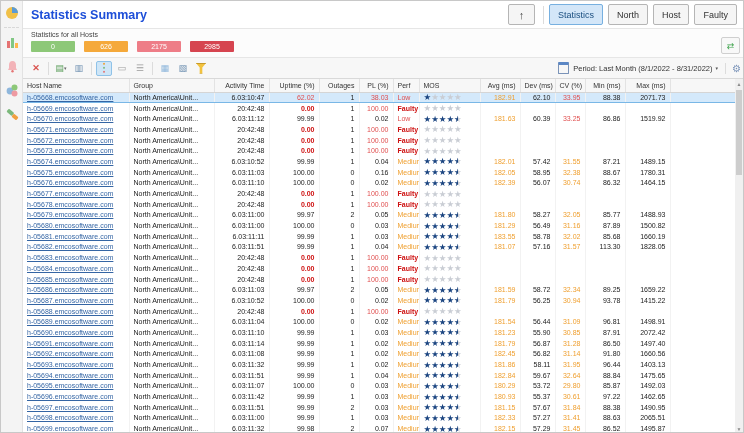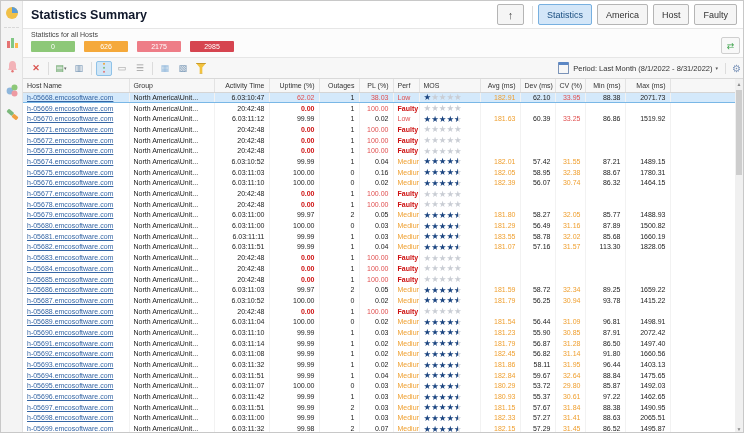--- a/index.html
+++ b/index.html
@@ -3,21 +3,21 @@
 <meta charset="utf-8">
 <style>
   html,body{margin:0;padding:0;background:#fff;font-family:"Liberation Sans",sans-serif;}
   .app{position:relative;width:744px;height:433px;overflow:hidden;border:1px solid #c8c8c8;box-sizing:border-box;background:#fff;}
   
   .sidebar{position:absolute;left:0;top:0;width:22px;height:433px;background:#f4f4f4;border-right:1px solid #e2e2e2;box-sizing:border-box;}
   .side-ic{width:22px;height:24px;display:flex;align-items:center;justify-content:center;cursor:pointer;}
   .side-sep{border-top:1px dashed #d8d8d8;margin:2px 3px;}
   
   .titlerow{position:absolute;left:22px;top:0;width:722px;height:28px;background:#fff;border-bottom:1px solid #e6e6e6;box-sizing:border-box;display:flex;align-items:center;padding:0 8px;}
-  .title{font-size:12.5px;font-weight:bold;color:#0f172a;flex:0 0 auto;}
+  .title{font-size:12.5px;font-weight:bold;color:#1d4ed8;flex:0 0 auto;}
   .spacer{flex:1;}
   .btn{height:21px;background:#f5f5f5;border:1px solid #b5b5b5;border-radius:2px;font-size:9px;color:#333;display:flex;align-items:center;justify-content:center;padding:0 8px;margin-left:5px;cursor:pointer;box-sizing:border-box;}
   .btn.up{width:27px;padding:0;font-size:11px;color:#444;}
   .btn.active{background:#d3e6f8;border-color:#77b0e0;color:#1b4f80;}
   .vdiv{width:1px;height:18px;background:#dcdcdc;margin-left:8px;}
   
   .statsband{position:absolute;left:22px;top:28px;width:722px;height:29px;background:#fcfcfc;border-bottom:1px solid #e6e6e6;box-sizing:border-box;padding:1px 8px;}
   .stats-label{font-size:7px;color:#444;line-height:10px;}
   .badges{display:flex;gap:9px;margin-top:1px;}
   .badge{width:44px;height:11px;border-radius:1px;color:#fff;font-size:7px;display:flex;align-items:center;justify-content:center;}
@@ -97,21 +97,21 @@
 
   <div class="titlerow">
     <span class="title">Statistics Summary</span>
     <span class="spacer"></span>
     <div class="btn up">
         <span>↑</span>
       </div>
     <div class="vdiv"></div>
     <div id="tabs" style="display:flex;">
         <div class="btn active">Statistics</div>
-        <div class="btn">America</div>
+        <div class="btn">North</div>
         <div class="btn">Host</div>
         <div class="btn">Faulty</div>
       </div>
   </div>
 
   <div class="statsband">
     <div class="stats-label">Statistics for all Hosts</div>
     <div class="badges" id="badges">
         <div class="badge" style="background: rgb(141, 200, 120);">0</div>
         <div class="badge" style="background: rgb(245, 169, 59);">626</div>

